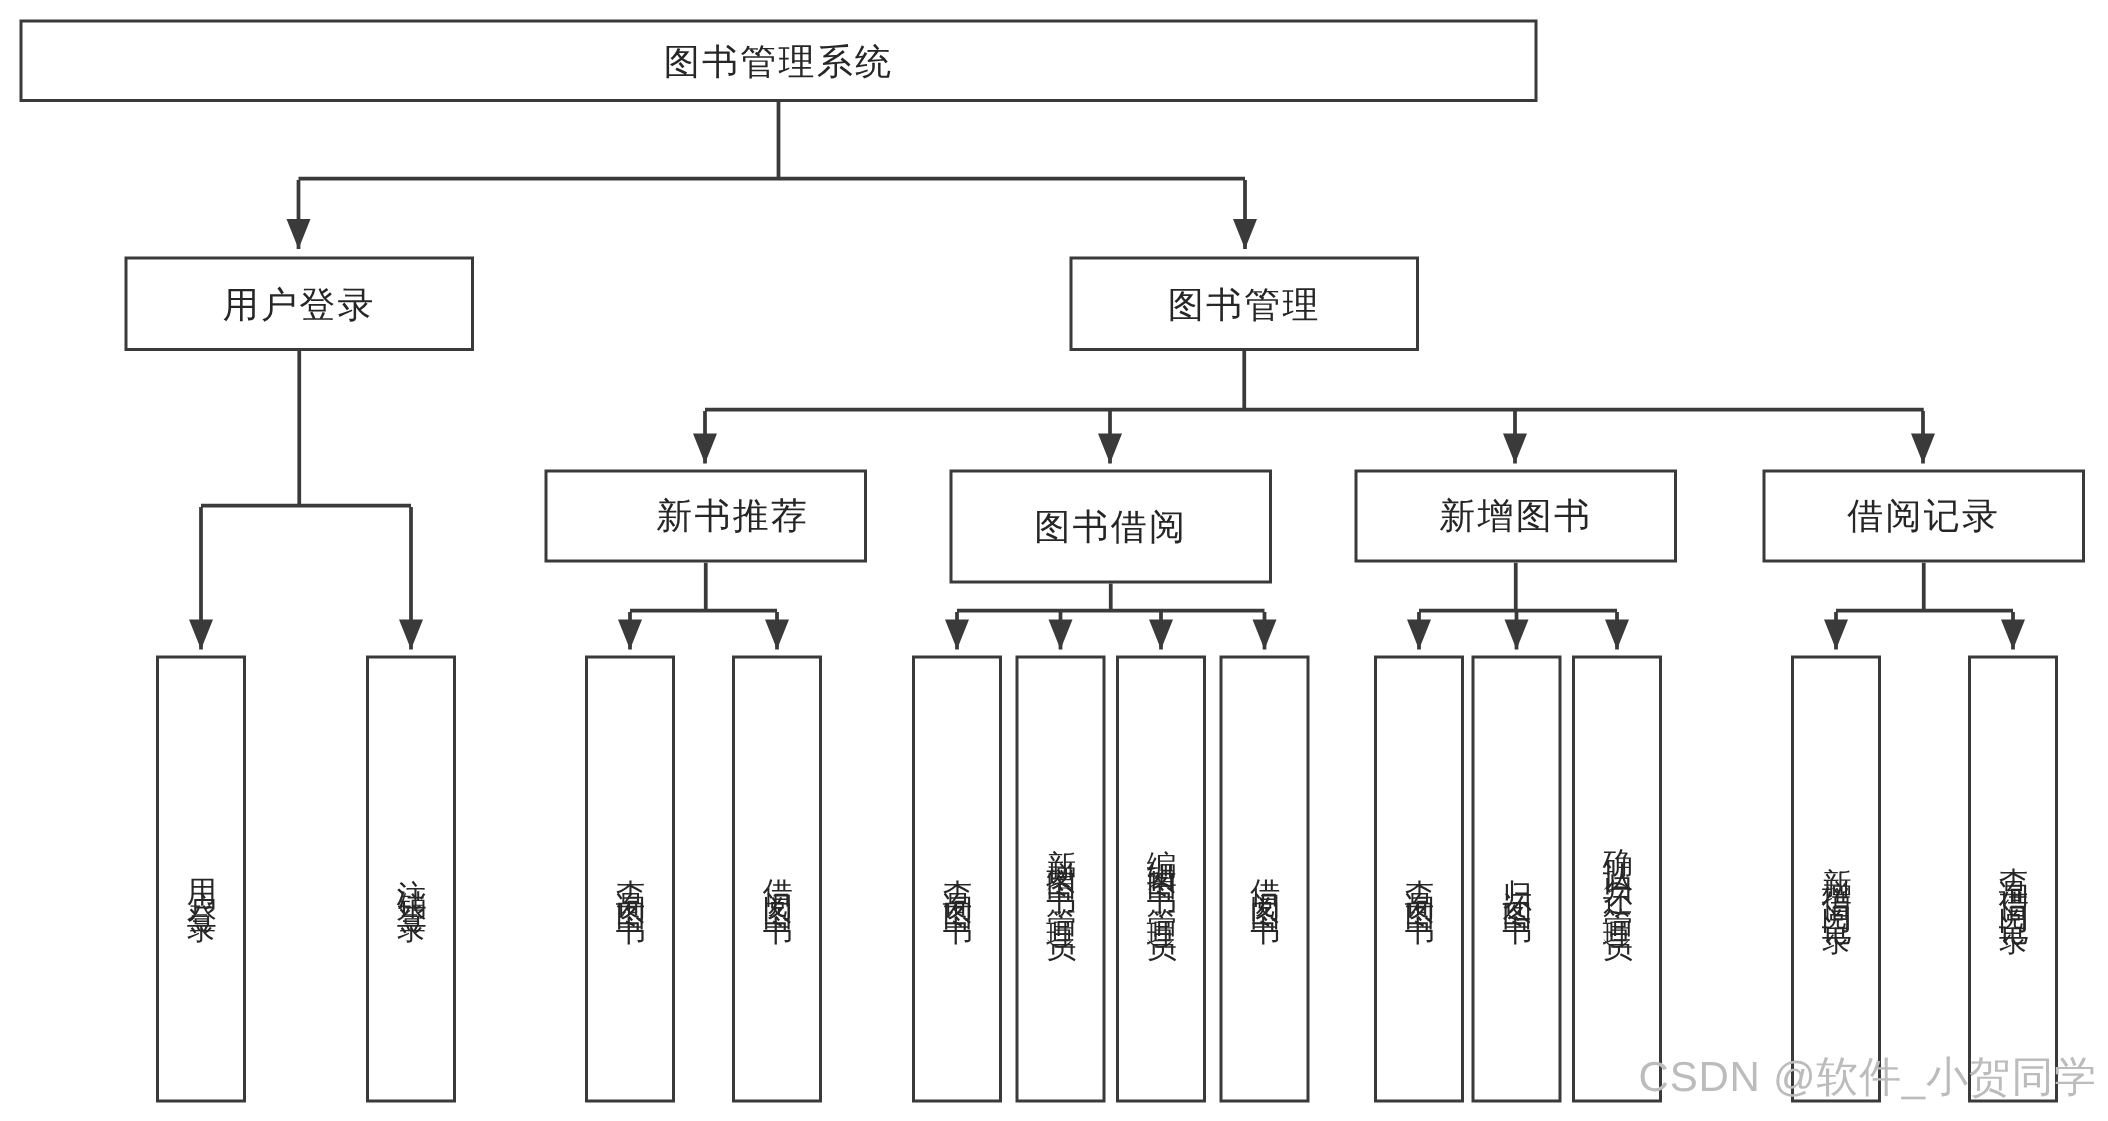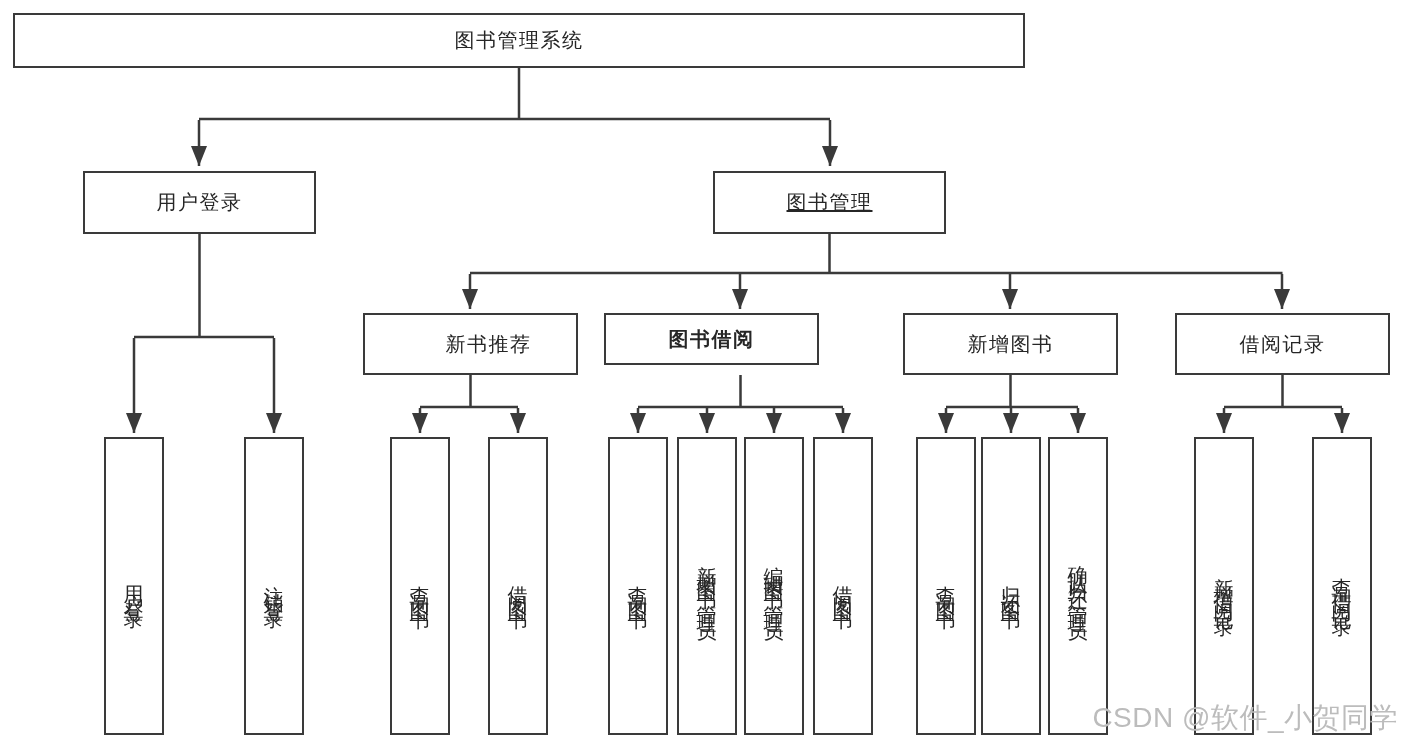--- a/index.html
+++ b/index.html
@@ -32,21 +32,21 @@
   .box {
     position: absolute;
     background: var(--box-bg);
     border: 2.5px solid var(--line);
     display: flex;
     align-items: center;
     justify-content: center;
     color: var(--text);
   }
   .box.h span {
-    font-size: 20px;
+    font-size: 24px;
     letter-spacing: 1.5px;
     white-space: nowrap;
   }
   .box.v span {
     writing-mode: vertical-rl;
     text-orientation: mixed;
     font-size: 20px;
     letter-spacing: 8px;
     line-height: 1;
   }
@@ -103,28 +103,28 @@
     <path class="edge" marker-end="url(#arw)" d="M1342 408 V433"></path>
   </svg>
 
   <div class="box h" style="left:13px; top:13px; width:1012px; height:55px;">
     <span>图书管理系统</span>
   </div>
 
   <div class="box h" style="left:83px; top:171px; width:233px; height:63px;">
     <span>用户登录</span>
   </div>
-  <div class="box h" style="left:713px; top:171px; width:233px; height:63px;text-decoration:underline;">
+  <div class="box h" style="left:713px; top:171px; width:233px; height:63px;">
     <span>图书管理</span>
   </div>
 
   <div class="box h" style="left:363px; top:313px; width:215px; height:62px;padding-left:36px;">
     <span>新书推荐</span>
   </div>
-  <div class="box h" style="left:604px; top:313px; width:215px; height:52px;font-weight:bold;">
+  <div class="box h" style="left:633px; top:313px; width:215px; height:76px;">
     <span>图书借阅</span>
   </div>
   <div class="box h" style="left:903px; top:313px; width:215px; height:62px;">
     <span>新增图书</span>
   </div>
   <div class="box h" style="left:1175px; top:313px; width:215px; height:62px;">
     <span>借阅记录</span>
   </div>
 
   <div class="box v" style="left:104px; top:437px; width:60px; height:298px;">

